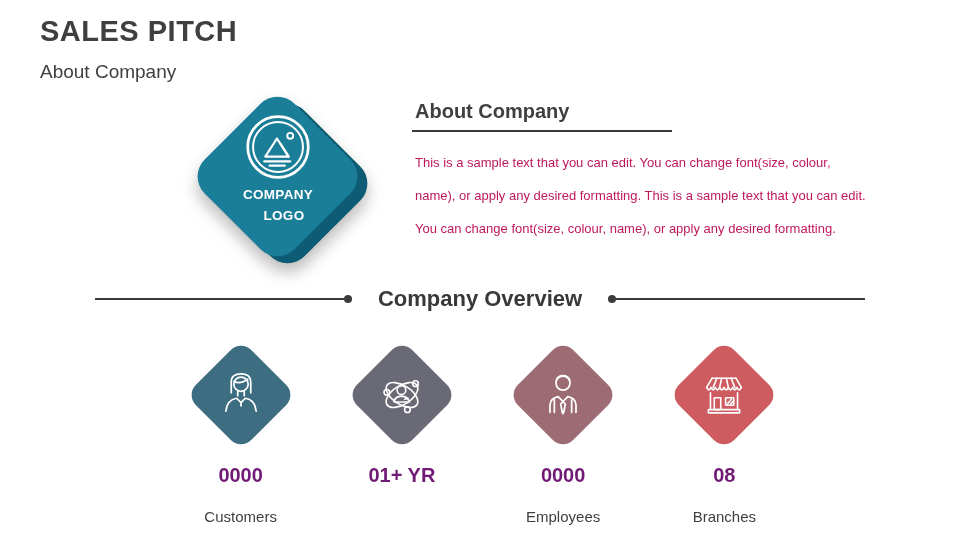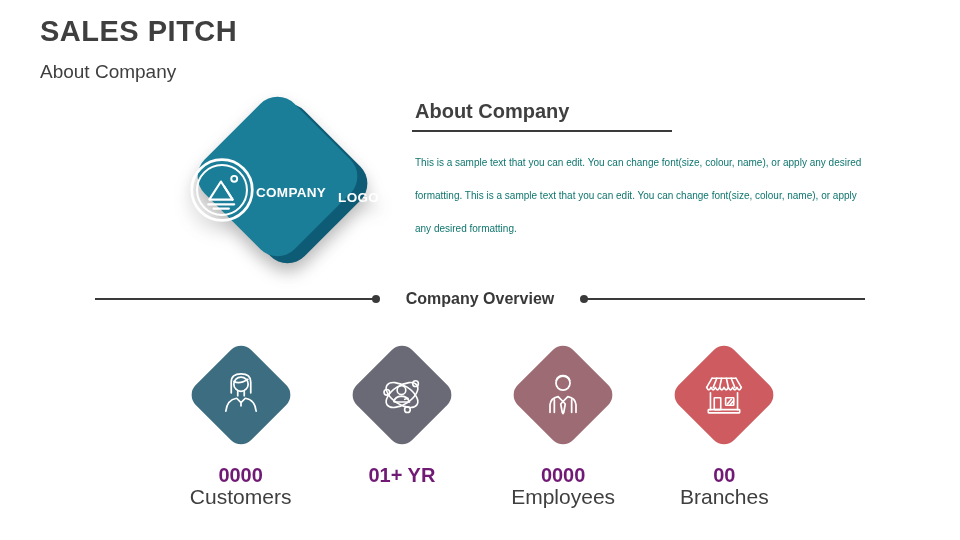--- a/index.html
+++ b/index.html
@@ -35,60 +35,60 @@
     transform: rotate(45deg);
   }
   .logo-diamond-front {
     position: absolute; left: 26px; top: 26px;
     width: 127px; height: 127px;
     border-radius: 24px;
     transform: rotate(45deg);
   }
   .logo-content {
     position: absolute; inset: 0;
-    display: flex; flex-direction: row; align-items: center;
+    display: flex; flex-direction: column; align-items: center;
     padding-top: 26px;
   }
   .logo-text {
     margin-top: 5px;
     color: #ffffff; font-weight: bold; font-size: 13.5px;
     line-height: 18px; text-align: center; letter-spacing: 0.3px;
   }
 
   
   .about-heading {
     position: absolute; left: 415px; top: 100px;
     font-size: 20px; font-weight: bold; color: #3f3f3f;
   }
   .about-underline {
     position: absolute; left: 412px; top: 130px;
     width: 260px; height: 2px; background: #3a3a3a;
   }
   .about-body {
     position: absolute; left: 415px; top: 146px;
     width: 455px;
-    font-size: 10px; color: #0f766e; line-height: 33px;
+    font-size: 13px; color: #be185d; line-height: 33px;
   }
 
   
   .overview-row {
     position: absolute; left: 95px; top: 283px;
     width: 770px; height: 32px;
     display: flex; align-items: center;
   }
   .ov-line { flex: 1; height: 2px; background: #3a3a3a; position: relative; }
   .ov-line .dot {
     position: absolute; top: -3px;
     width: 8px; height: 8px; border-radius: 50%; background: #3a3a3a;
   }
   .ov-line.left .dot { right: -2px; }
   .ov-line.right .dot { left: -2px; }
   .overview-title {
     margin: 0 28px;
-    font-size: 16px; font-weight: bold; color: #383838;
+    font-size: 22px; font-weight: bold; color: #383838;
     white-space: nowrap;
   }
 
   
   .stats-row {
     position: absolute; left: 160px; top: 340px;
     width: 645px;
     display: flex;
   }
   .stat-col { flex: 1; text-align: center; }
@@ -106,22 +106,22 @@
   .diamond-icon {
     position: absolute; inset: 0;
     display: flex; align-items: center; justify-content: center;
   }
   .stat-value {
     margin-top: 13px;
     font-size: 20px; font-weight: bold; color: #701a75;
     line-height: 24px;
   }
   .stat-label {
-    margin-top: 0;
-    font-size: 21px; color: #3f3f3f;
+    margin-top: 20px;
+    font-size: 15px; color: #3f3f3f;
     line-height: 20px;
   }
 
   svg { display: block; }
 </style>
 </head>
 <body>
 
 <div class="slide">
 
@@ -137,21 +137,21 @@
           <circle cx="32" cy="32" r="28.5" stroke-width="2.6"></circle>
           <circle cx="32" cy="32" r="23.5" stroke-width="1.9"></circle>
           <path d="M20,41 L31,24 L42,41 Z" stroke-width="2"></path>
           <path d="M34,28.5 L42,41" stroke-width="2"></path>
           <circle cx="43.5" cy="21.5" r="2.8" stroke-width="1.8"></circle>
           <path d="M19,45.5 H43.5" stroke-width="2"></path>
           <path d="M24,49.5 H38.5" stroke-width="2"></path>
         </svg>
       </span>
       <div class="logo-text">COMPANY</div>
-      <div class="logo-text" style="margin-top:16px;padding-left:12px;">LOGO</div>
+      <div class="logo-text" style="margin-top:3px;padding-left:12px;">LOGO</div>
     </div>
   </div>
 
   <div class="about-heading">About Company</div>
   <div class="about-underline"></div>
   <div class="about-body">This is a sample text that you can edit. You can change font(size, colour, name), or apply any desired formatting. This is a sample text that you can edit. You can change font(size, colour, name), or apply any desired formatting.</div>
 
   <div class="overview-row">
     <div class="ov-line left">
         <span class="dot"></span>
@@ -229,18 +229,18 @@
             <path d="M17.4,8.5 L14,17 M21.8,8.5 L20,17 M26.2,8.5 L28,17 M30.6,8.5 L34,17"></path>
             <path d="M8,17 q2,4.5 4,0 q2,4.5 4,0 q2,4.5 4,0 q2,4.5 4,0 q2,4.5 4,0 q2,4.5 4,0 q2,4.5 4,0 q2,4.5 4,0"></path>
             <path d="M11.5,22 V37.5 M36.5,22 V37.5"></path>
             <rect x="9.5" y="37.5" width="29" height="3" rx="0.5"></rect>
             <rect x="15" y="26.5" width="6" height="11" rx="0.5"></rect>
             <rect x="25.5" y="26.5" width="7.5" height="7" rx="0.5"></rect>
             <path d="M27.3,32 l3.5,-4 M29.8,32.8 l3,-3.4"></path>
           </svg>
         </div>
       </div>
-      <div class="stat-value">00</div>
+      <div class="stat-value">08</div>
       <div class="stat-label">Branches</div>
     </div>
 
   </div>
 </div>
 
 </body></html>

